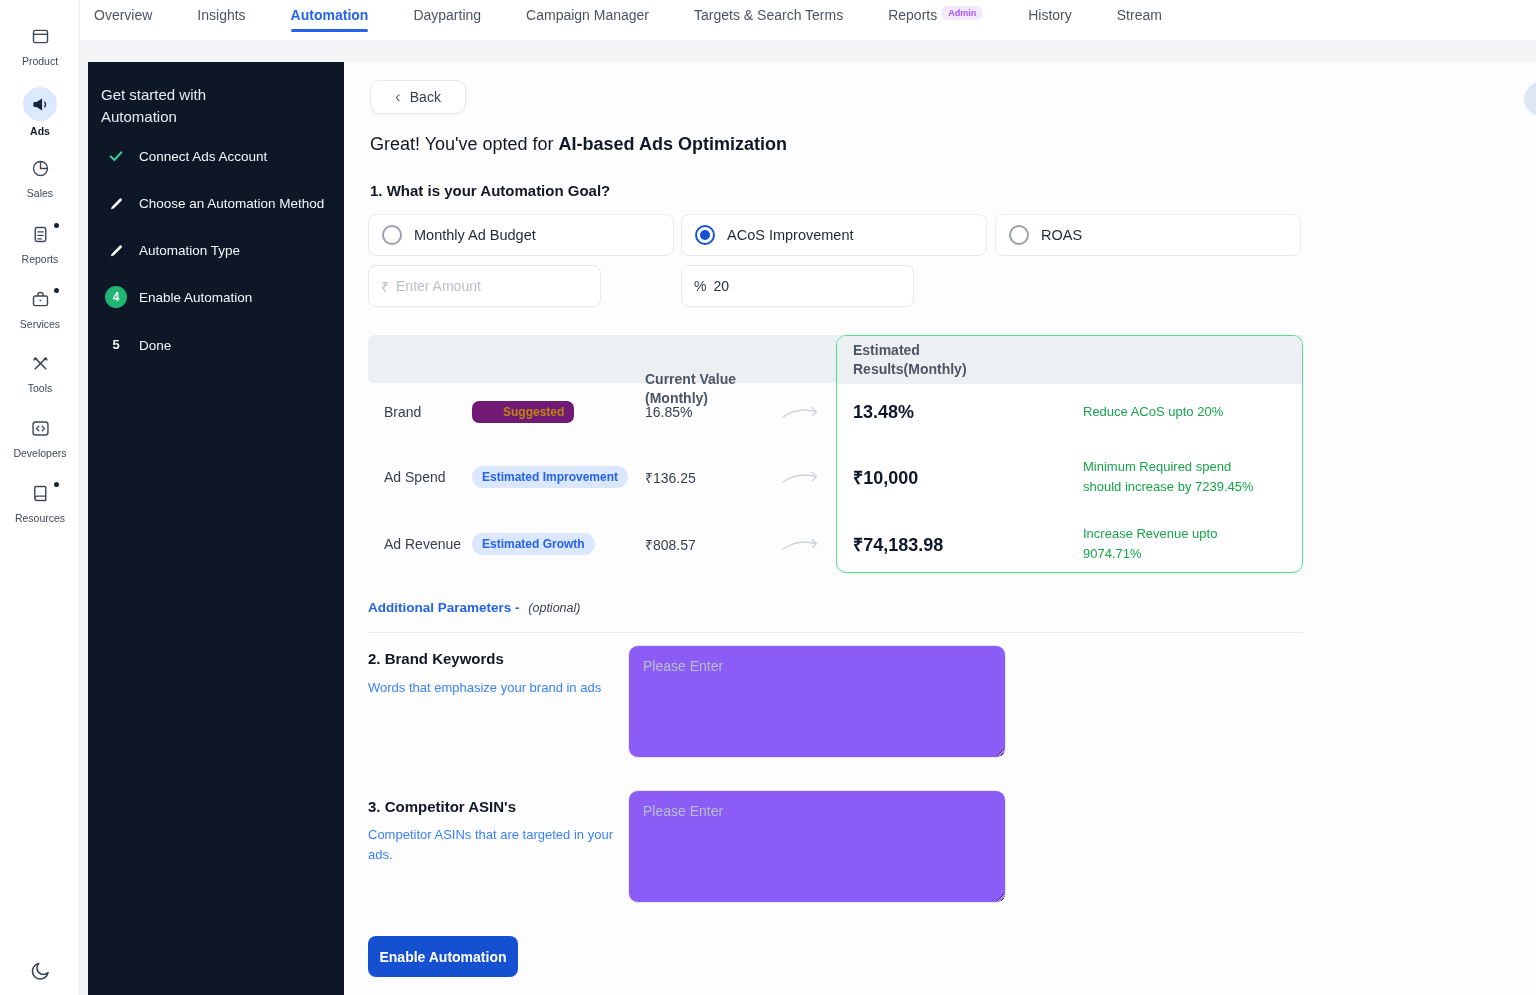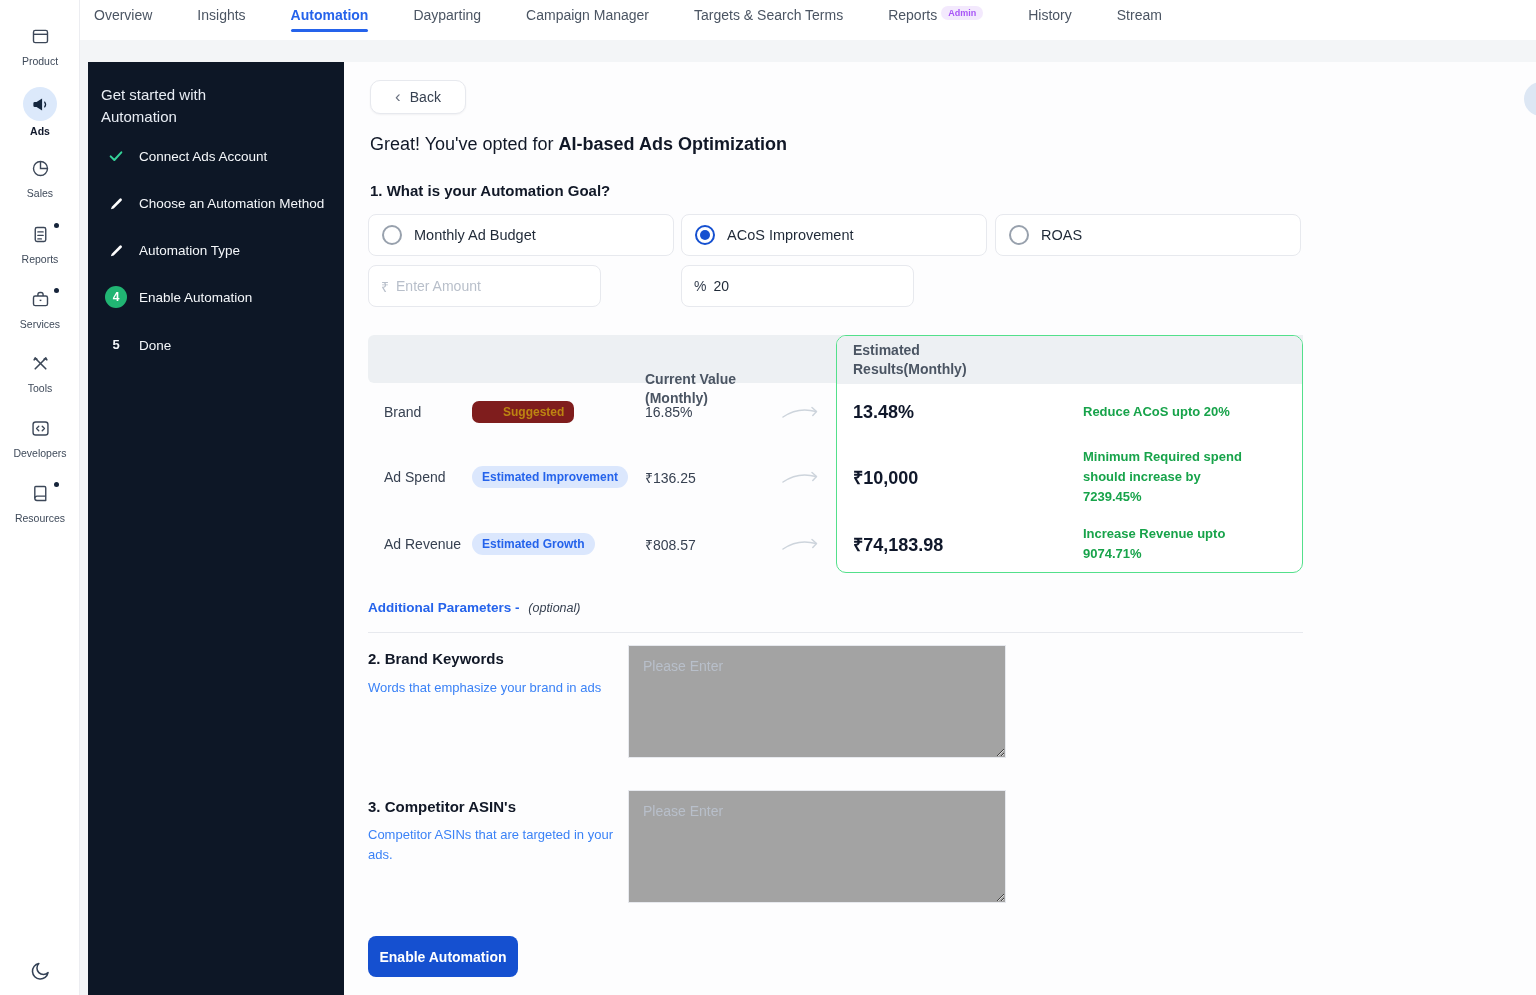--- a/index.html
+++ b/index.html
@@ -65,36 +65,36 @@
   .thead-bar { position:absolute; left:0; top:0; width:935px; height:48px; background:#edf0f3; border-radius:6px 0 0 6px; }
   .green-box { position:absolute; left:468px; top:0; width:467px; height:238px; background:#fff; border:1.5px solid #53e08b; border-radius:10px; overflow:hidden; }
   .green-head { height:48px; width:100%; background:#edf0f3; }
   .th { position:absolute; font-size:14px; font-weight:600; color:#4b5563; line-height:19px; z-index:2; }
   .th-current { left:277px; top:6px; width:120px;margin-top:29px; }
   .th-est { left:485px; top:6px; width:150px; }
   .cell { position:absolute; transform:translateY(-50%); z-index:2; }
   .r1 { top:77px; } .r2 { top:142px; } .r3 { top:209px; }
   .metric { left:16px; font-size:14px; color:#374151; }
   .tbadge { font-size:12px; font-weight:600; padding:4px 10px; border-radius:7px; white-space:nowrap; left:104px; }
-  .tbadge.yellow { background:#7f1d1d; color:#bd8512;padding-left:31px; }
+  .tbadge.yellow { background:#701a75; color:#bd8512;padding-left:31px; }
   .tbadge.blue { background:#dbe7fd; color:#2563eb; border-radius:12px; }
   .currentv { left:277px; font-size:14px; color:#374151; }
   .arrow { left:414px; line-height:0; }
   .estv { left:485px; font-size:18px; font-weight:700; color:#0f172a; white-space:nowrap; }
-  .note { left:715px; width:178px; font-size:13px; font-weight:700; color:#17a34a; line-height:20px; }
+  .note { left:715px; width:178px; font-size:13px; font-weight:400; color:#17a34a; line-height:20px; }
 
   .addl { position:absolute; left:24px; top:538px; font-size:13.5px; }
   .addl-link { color:#2563eb; font-weight:600; cursor:pointer; }
   .addl-opt { color:#374151; font-style:italic; font-size:12.5px; margin-left:5px; }
   .divider { position:absolute; left:24px; top:570px; width:935px; height:1px; background:#e7e9ee; }
 
   .sec-title { position:absolute; left:24px; font-size:15px; font-weight:700; color:#111827; }
   .sec-sub { position:absolute; left:24px; font-size:13px; color:#3b82f6; line-height:20px; }
   .sec-sub.narrow { width:245px; }
-  .ta { position:absolute; left:284px; width:378px; height:113px; border:1px solid #e7e9ee; border-radius:0; padding:12px 14px; font-family:inherit; font-size:14px; color:#1f2937; resize:both; background:#a3a3a3; outline:none; }
+  .ta { position:absolute; left:284px; width:378px; height:113px; border:1px solid #e7e9ee; border-radius:10px; padding:12px 14px; font-family:inherit; font-size:14px; color:#1f2937; resize:both; background:#8b5cf6; outline:none; }
 
   .submit-btn { position:absolute; left:24px; top:874px; width:150px; height:41px; background:#1550d0; color:#fff; border:none; border-radius:8px; font-size:14px; font-weight:600; cursor:pointer; font-family:inherit; }
 
   .cutoff-btn { position:absolute; left:1524px; top:82px; width:34px; height:34px; border-radius:50%; background:#dde7f4; z-index:7; }
 
   svg { display:inline-block; }
 </style>
 </head>
 <body>
 

